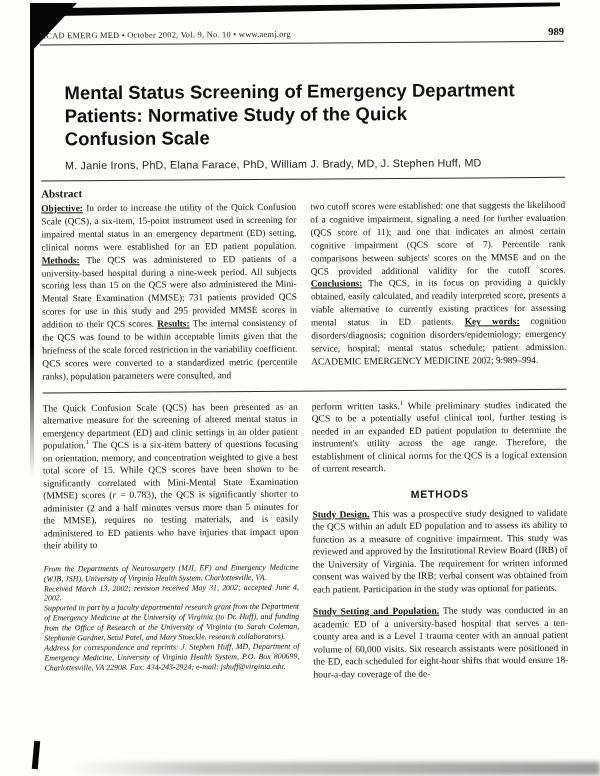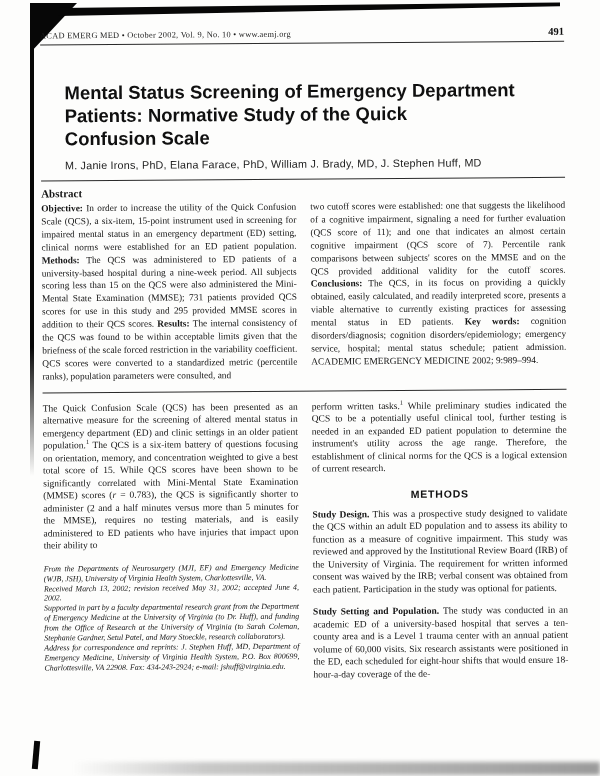--- a/index.html
+++ b/index.html
@@ -80,21 +80,21 @@
   .cols { display: flex; gap: 14px; }
   .col { flex: 1 1 0; min-width: 0; }
 
   .abstract-col { font-size: 9.4px; line-height: 12.9px; text-align: justify; }
 
   .body-cols { margin-top: 9px; }
   .body-par { font-size: 9.5px; line-height: 12.5px; text-align: justify; }
   .body-cols > .col > p + p { margin-top: 10px; }
 
   sup { font-size: 68%; line-height: 0; vertical-align: super; }
-  .seg-b { font-weight: bold; }
+  .seg-b { font-weight: bold; text-decoration: underline; }
   .seg-i { font-style: italic; }
 
   .footnotes {
     margin-top: 12px;
     font-size: 7.9px; line-height: 9.9px;
     font-style: italic; text-align: justify;
   }
   .footnotes p { margin: 0; }
 
   .methods-heading {
@@ -111,21 +111,21 @@
 <div class="corner-tri"></div>
 <div class="top-strip"></div>
 <div class="left-strip"></div>
 <div class="bl-mark"></div>
 <div class="bottom-shadow"></div>
 
 <div class="page-content">
 
   <div class="running-head">
     <span class="journal-line">ACAD EMERG MED • October 2002, Vol. 9, No. 10 • www.aemj.org</span>
-    <span class="page-number">491</span>
+    <span class="page-number">989</span>
   </div>
 
   <h1 class="title">
     <span class="title-line">Mental Status Screening of Emergency Department</span>
     <span class="title-line">Patients: Normative Study of the Quick</span>
     <span class="title-line">Confusion Scale</span>
   </h1>
 
   <div class="authors">M. Janie Irons, PhD, Elana Farace, PhD, William J. Brady, MD, J. Stephen Huff, MD</div>
 

